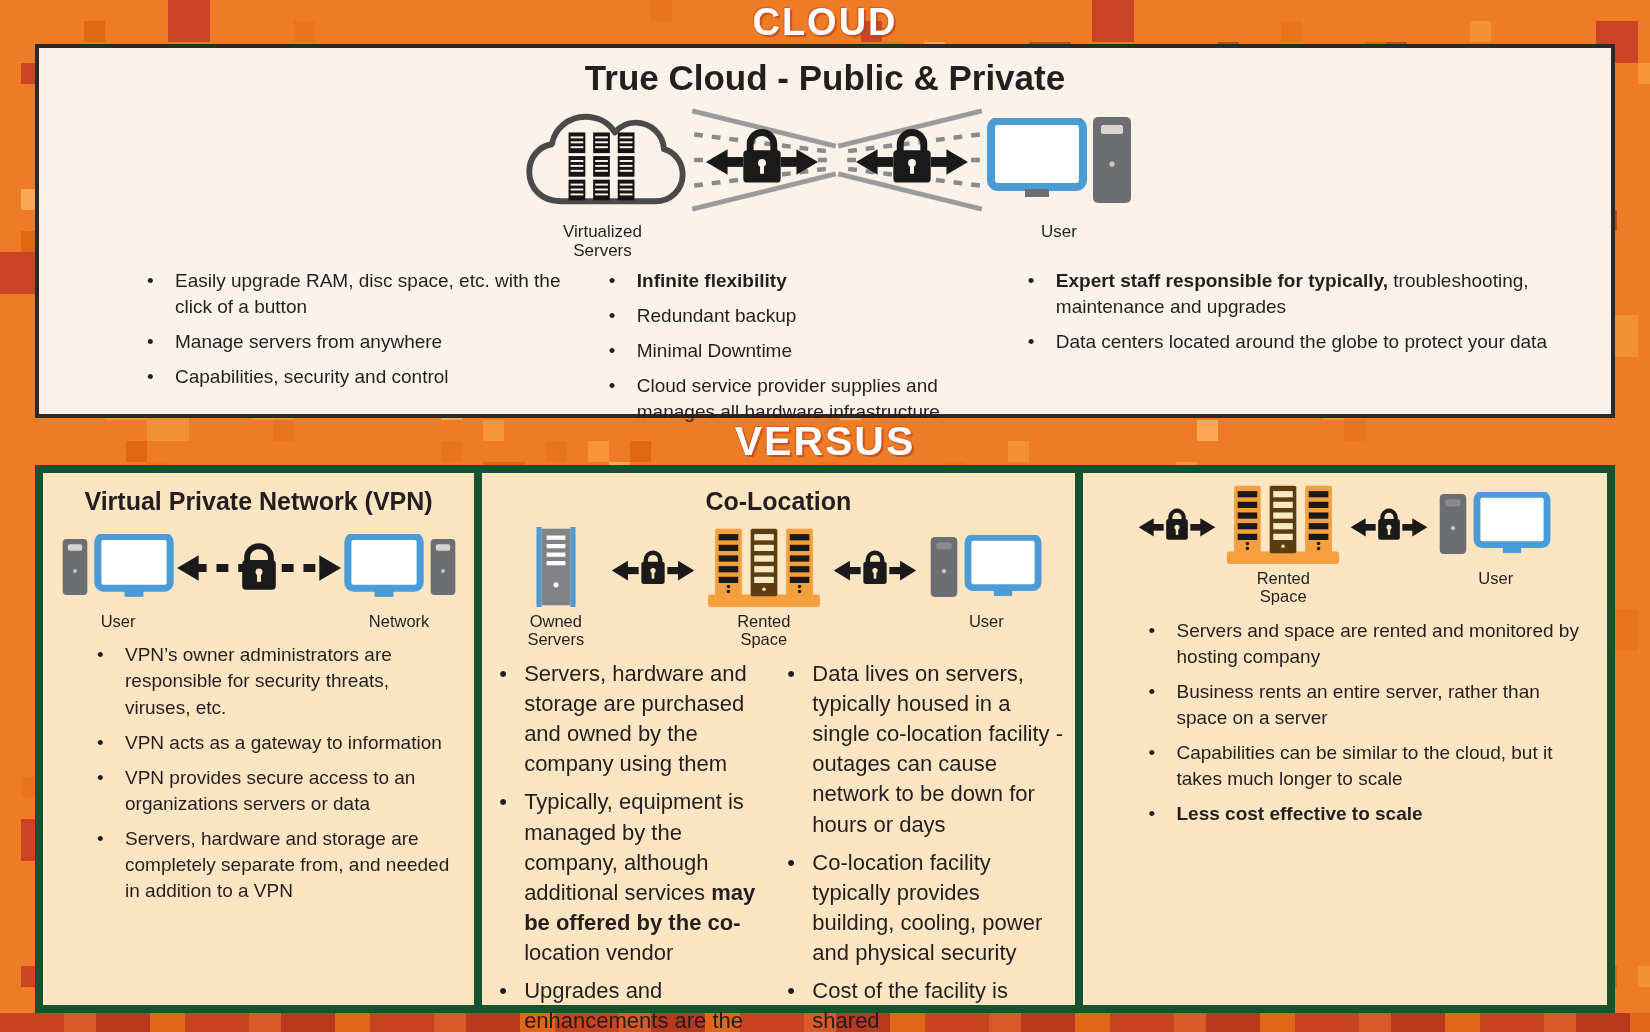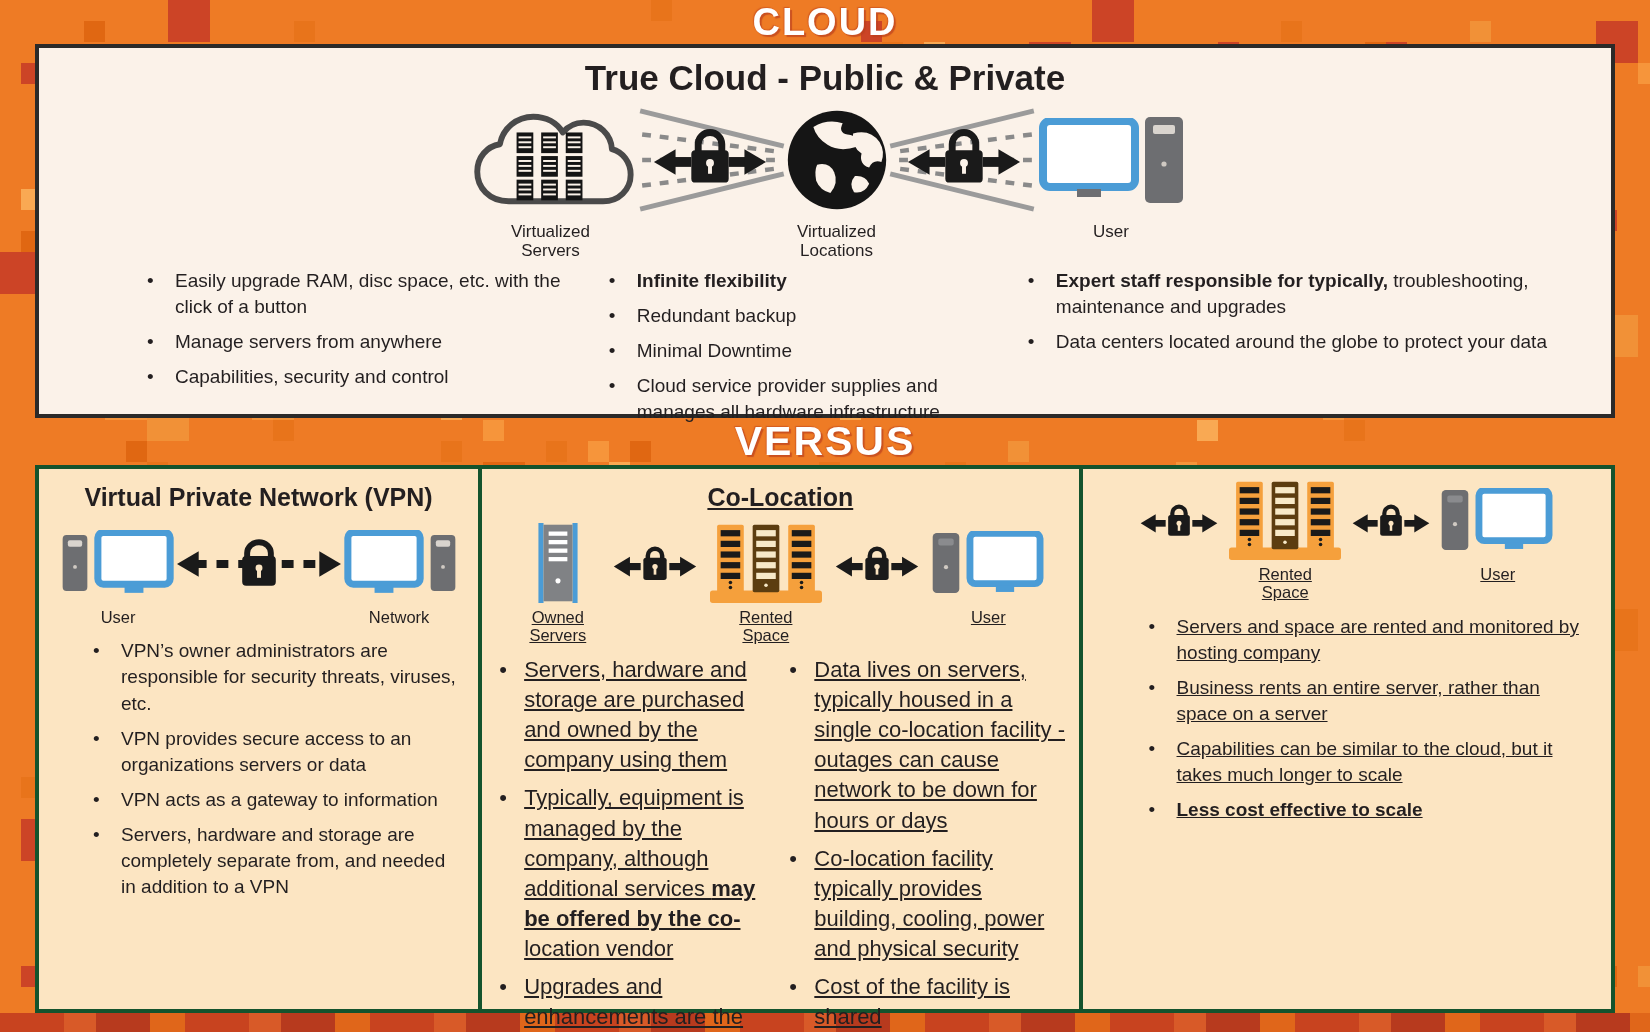--- a/index.html
+++ b/index.html
@@ -26,22 +26,22 @@
   .conn{display:flex;align-items:center;}
 
   .cloud-cols{display:flex;padding:10px 46px 0 100px;gap:34px;}
   .cloud-cols .c1{flex:0 0 30%;} .cloud-cols .c2{flex:0 0 27%;} .cloud-cols .c3{flex:1;}
   .blist{list-style:none;margin:0;padding:0;font-size:19px;line-height:1.37;}
   .blist li{position:relative;padding-left:36px;margin-bottom:9px;}
   .blist li::before{content:"\2022";position:absolute;left:8px;top:0;}
   .bd{font-weight:bold;}
 
   .bottom-row{position:relative;z-index:2;margin:0 35px;height:548px;display:flex;}
-  .bpanel{background:#FCE5C2;border:4px solid #14532d;box-sizing:border-box;}
-  .bpanel + .bpanel{border-left-width:0;text-decoration:underline;}
+  .bpanel{background:#FCE5C2;border:8px solid #14532d;box-sizing:border-box;}
+  .bpanel + .bpanel{border-left-width:0;}
   .bp-vpn{width:28.3%;} .bp-colo{width:38%;} .bp-ded{width:33.7%;}
   .bp-title{text-align:center;font-weight:bold;font-size:25px;margin-top:14px;}
   .icons{display:flex;justify-content:center;align-items:flex-start;margin-top:8px;}
   .bot-ic{height:86px;}
   .grp{display:flex;align-items:center;gap:5px;}
   .lbl-sm{font-size:16.5px;line-height:1.12;text-align:center;margin-top:2px;max-width:84px;}
 
   .vpn-list{padding:12px 16px 0 46px;}
   .colo-cols{display:flex;padding:10px 10px 0 12px;gap:6px;}
   .colo-cols .blist{font-size:22px;flex:1;}
@@ -389,32 +389,20 @@
             <rect x="94" y="57" width="18" height="10"></rect>
               <polygon points="132,62 110,49 110,75"></polygon>
           </g>
           <path d="M63,52 v-8 a12,12 0 0 1 24,0 v8" fill="none" stroke="#1A1A1A" stroke-width="7"></path>
           <rect x="56" y="50" width="38" height="33" rx="4" fill="#1A1A1A"></rect>
           <circle cx="75" cy="63" r="4" fill="#FBF2E9"></circle>
             <rect x="73" y="65" width="4" height="9" fill="#FBF2E9"></rect>
         </svg>
       </div>
 
-      <div class="node">
-        <div class="ic top-ic">
-          <svg width="104" height="104" viewBox="0 0 110 110">
-            <circle cx="55" cy="55" r="52" fill="#151515"></circle>
-            <path d="M30,20 q15,-9 31,-4 q-5,10 5,12 q15,2 10,13 q-18,6 -31,-2 q-12,-8 -15,-19 Z" fill="#FBF2E9"></path>
-            <path d="M72,27 q18,-5 28,9 q6,10 2,21 q-9,-3 -13,6 q-11,-4 -8,-15 q-11,-7 -9,-21 Z" fill="#FBF2E9"></path>
-            <path d="M34,60 q13,-3 18,8 q5,11 -4,22 q-11,-3 -15,-13 q-2,-11 1,-17 Z" fill="#FBF2E9"></path>
-            <path d="M74,72 q11,-1 15,8 q-5,11 -16,9 q-6,-9 1,-17 Z" fill="#FBF2E9"></path>
-          </svg>
-        </div>
-        <div class="lbl">Virtualized Locations</div>
-      </div>
 
       <div class="conn top-ic">
         <svg width="150" height="118" viewBox="0 0 150 120" style="transform:scaleX(-1)">
           <line x1="4" y1="10" x2="150" y2="46" stroke="#9B9B9B" stroke-width="5"></line>
           <line x1="4" y1="110" x2="150" y2="74" stroke="#9B9B9B" stroke-width="5"></line>
           <line x1="6" y1="34" x2="148" y2="52" stroke="#8A8A8A" stroke-width="4.5" stroke-dasharray="9 9"></line>
           <line x1="6" y1="60" x2="148" y2="60" stroke="#8A8A8A" stroke-width="4.5" stroke-dasharray="9 9"></line>
           <line x1="6" y1="86" x2="148" y2="68" stroke="#8A8A8A" stroke-width="4.5" stroke-dasharray="9 9"></line>
           <g fill="#1A1A1A">
             <polygon points="18,62 40,49 40,75"></polygon>
@@ -514,22 +502,22 @@
                 <rect x="9" y="9" width="22" height="10" rx="3" fill="#D9D4CE"></rect>
                 <circle cx="20" cy="50" r="3" fill="#CFC9C2"></circle>
               </svg>
             </div>
           </div>
           <div class="lbl-sm">Network</div>
         </div>
       </div>
       <ul class="blist vpn-list">
         <li><span>VPN’s owner administrators are responsible for security threats, viruses, etc.</span><span class="bd"></span><span></span></li>
+        <li><span>VPN acts as a gateway to information</span><span class="bd"></span><span></span></li>
         <li><span>VPN provides secure access to an organizations servers or data</span><span class="bd"></span><span></span></li>
-        <li><span>VPN acts as a gateway to information</span><span class="bd"></span><span></span></li>
         <li><span>Servers, hardware and storage are completely separate from, and needed in addition to a VPN</span><span class="bd"></span><span></span></li>
       </ul>
     </section>
 
     <section class="bpanel bp-colo">
       <div class="bp-title">Co-Location</div>
       <div class="icons" style="gap:12px;">
         <div class="node">
           <div class="ic bot-ic">
             <svg width="42" height="80" viewBox="0 0 46 94">

